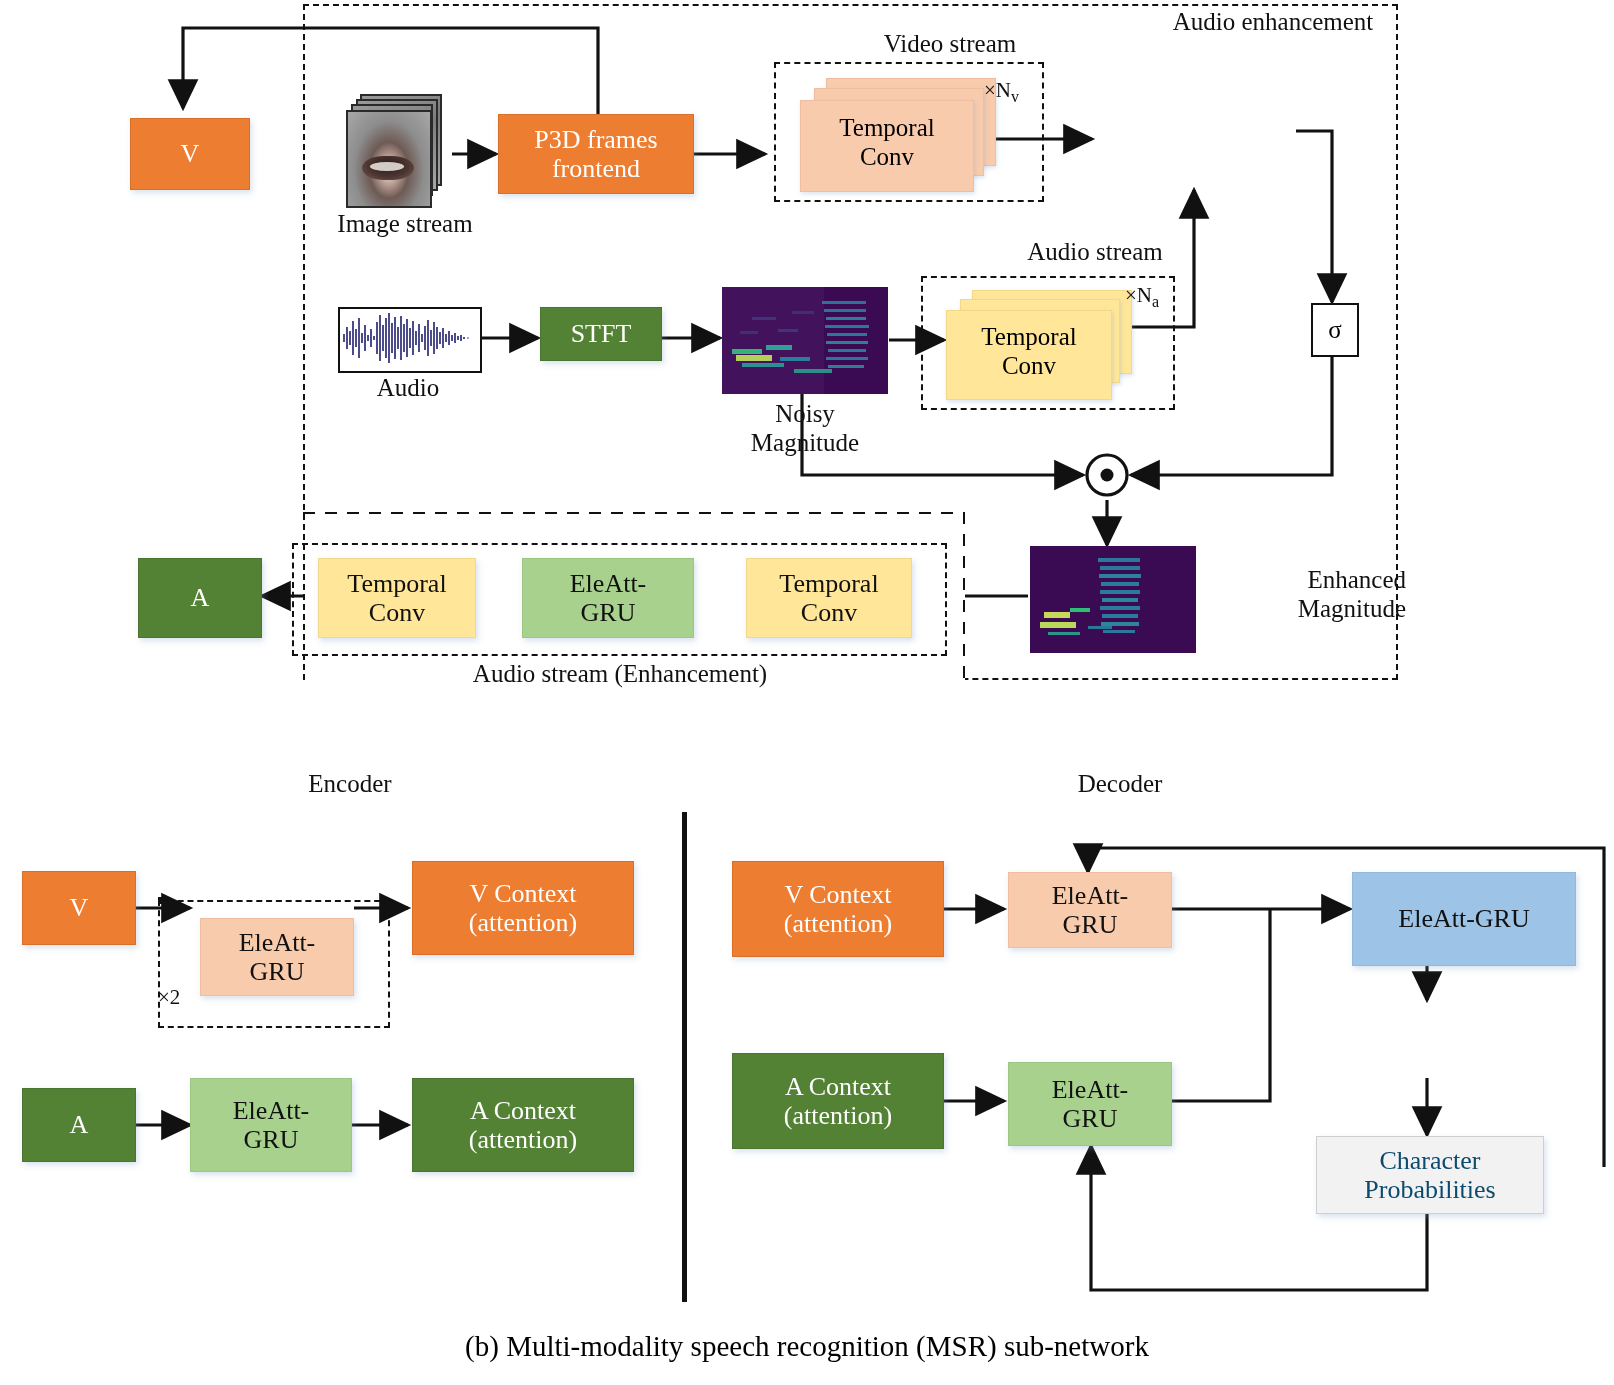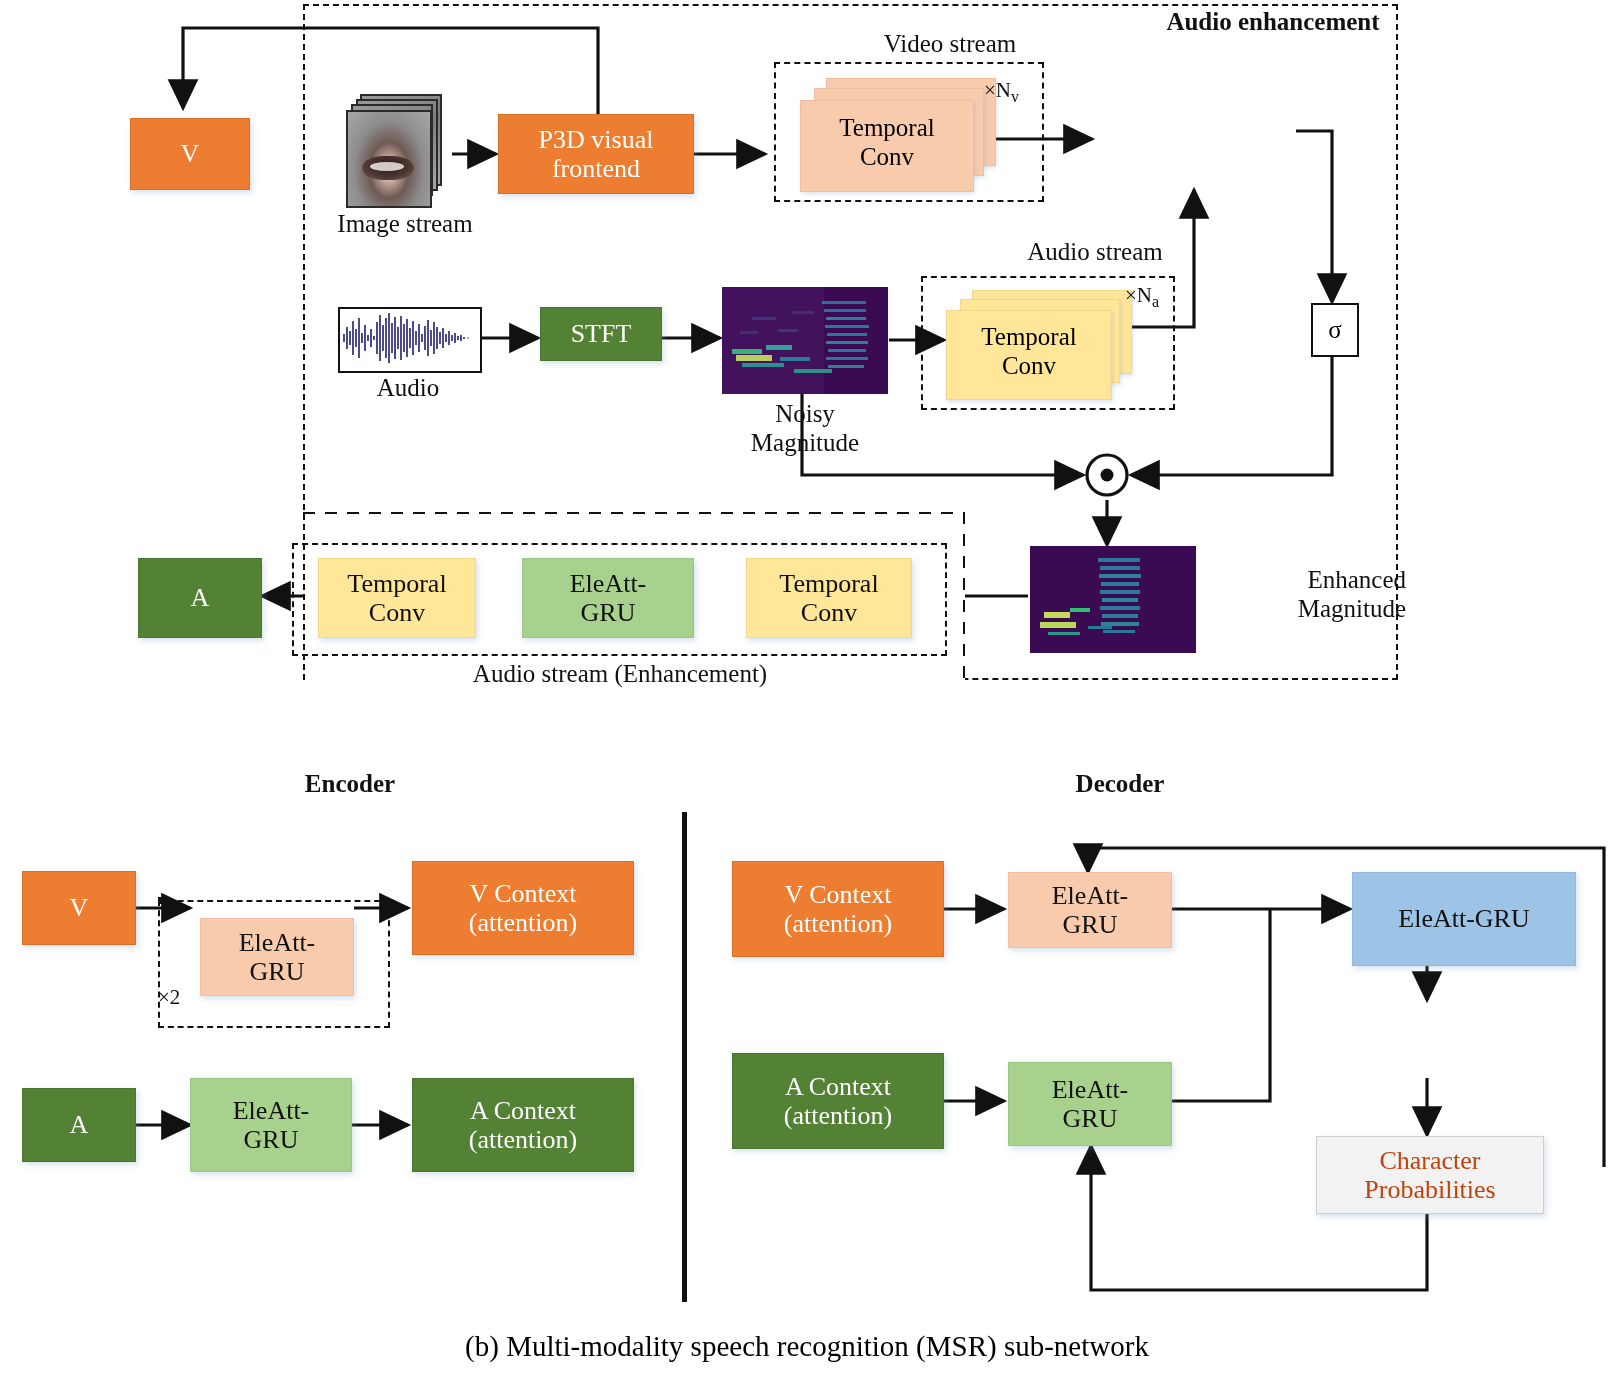--- a/index.html
+++ b/index.html
@@ -15,34 +15,34 @@
     box-shadow:2px 3px 6px rgba(130,160,200,.30);
   }
   .node.orange   {background:#ed7d31;color:#fff;border:1px solid #d96f28;}
   .node.peach    {background:#f8cbad;color:#111;border:1px solid #f0bda0;}
   .node.dgreen   {background:#548235;color:#fff;border:1px solid #4a7430;}
   .node.lgreen   {background:#a9d18e;color:#111;border:1px solid #9cc681;}
   .node.yellow   {background:#ffe699;color:#111;border:1px solid #f2d98a;}
   .node.dblue    {background:#2e5496;color:#fff;border:1px solid #2a4c88;}
   .node.lblue    {background:#9dc3e6;color:#111;border:1px solid #92b8db;}
   .node.white    {background:#ffffff;color:#111;border:1px solid #bfbfbf;}
-  .node.grey     {background:#f2f2f2;color:#c2410c;border:1px solid #cfcfcf;}
+  .node.grey     {background:#f2f2f2;color:#0c4a6e;border:1px solid #cfcfcf;}
 
   
   .stack{position:absolute;}
   .stack .sheet{position:absolute;box-shadow:1px 2px 4px rgba(130,160,200,.28);}
   .stack .s1{background:#f8cbad;border:1px solid #f0bda0;}
   .stack .y1{background:#ffe699;border:1px solid #f2d98a;}
 
   
   .dash{border:2px dashed #111;}
   .dash-thin{border:2px dashed #111;}
 
   .lbl{position:absolute;font-size:25px;color:#111;line-height:1.15;text-align:center;}
-  .lbl.bold{font-weight:bold;}
+  .lbl.bold{font-weight:normal;}
   .lbl.small{font-size:21px;}
 
   .caption{position:absolute;font-size:29px;text-align:center;}
 
   svg.ov{position:absolute;left:0;top:0;width:1614px;height:1385px;pointer-events:none;}
 
   .vdiv{position:absolute;background:#111;}
 
   
   .frames{position:absolute;}
@@ -153,21 +153,21 @@
     <div class="fr" style="left:2px;top:16px;width:82px;height:94px;
          background:radial-gradient(ellipse at 50% 62%, #f0e6e0 0%, #b79c92 18%, #6e5a54 34%, #8d8d8d 60%, #a8a8a8 100%);">
       <div class="lip" style="left:14px;top:44px;width:52px;height:24px;border-radius:50%/60%;
            background:radial-gradient(ellipse at 50% 40%, #2a1d1a 0%, #4b3530 55%, #7a5f57 100%);"></div>
       <div class="lip" style="left:22px;top:50px;width:34px;height:9px;border-radius:50%;background:#efe9e3;opacity:.85;"></div>
     </div>
   </div>
   <div class="lbl" style="left:310px;top:210px;width:190px;">Image stream</div>
 
   <div class="abs node orange" style="left:498px;top:114px;width:196px;height:80px;">
-    <span style="white-space:pre-line;">P3D visual
+    <span style="white-space:pre-line;">P3D frames
 frontend</span>
   </div>
 
   <div class="lbl" style="left:840px;top:30px;width:220px;">Video stream</div>
   <div class="abs dash-thin" style="left:774px;top:62px;width:270px;height:140px;"></div>
   <div class="stack" style="left:800px;top:78px;width:200px;height:118px;">
     <div class="sheet s1" style="left:26px;top:0;width:168px;height:86px;"></div>
     <div class="sheet s1" style="left:14px;top:10px;width:168px;height:86px;"></div>
     <div class="sheet s1" style="left:0px;top:22px;width:172px;height:90px;display:flex;align-items:center;justify-content:center;">
       <span class="abs" style="white-space:pre-line;font-size:25px;text-align:center;left:0;top:13px;width:172px;line-height:1.15;">Temporal

